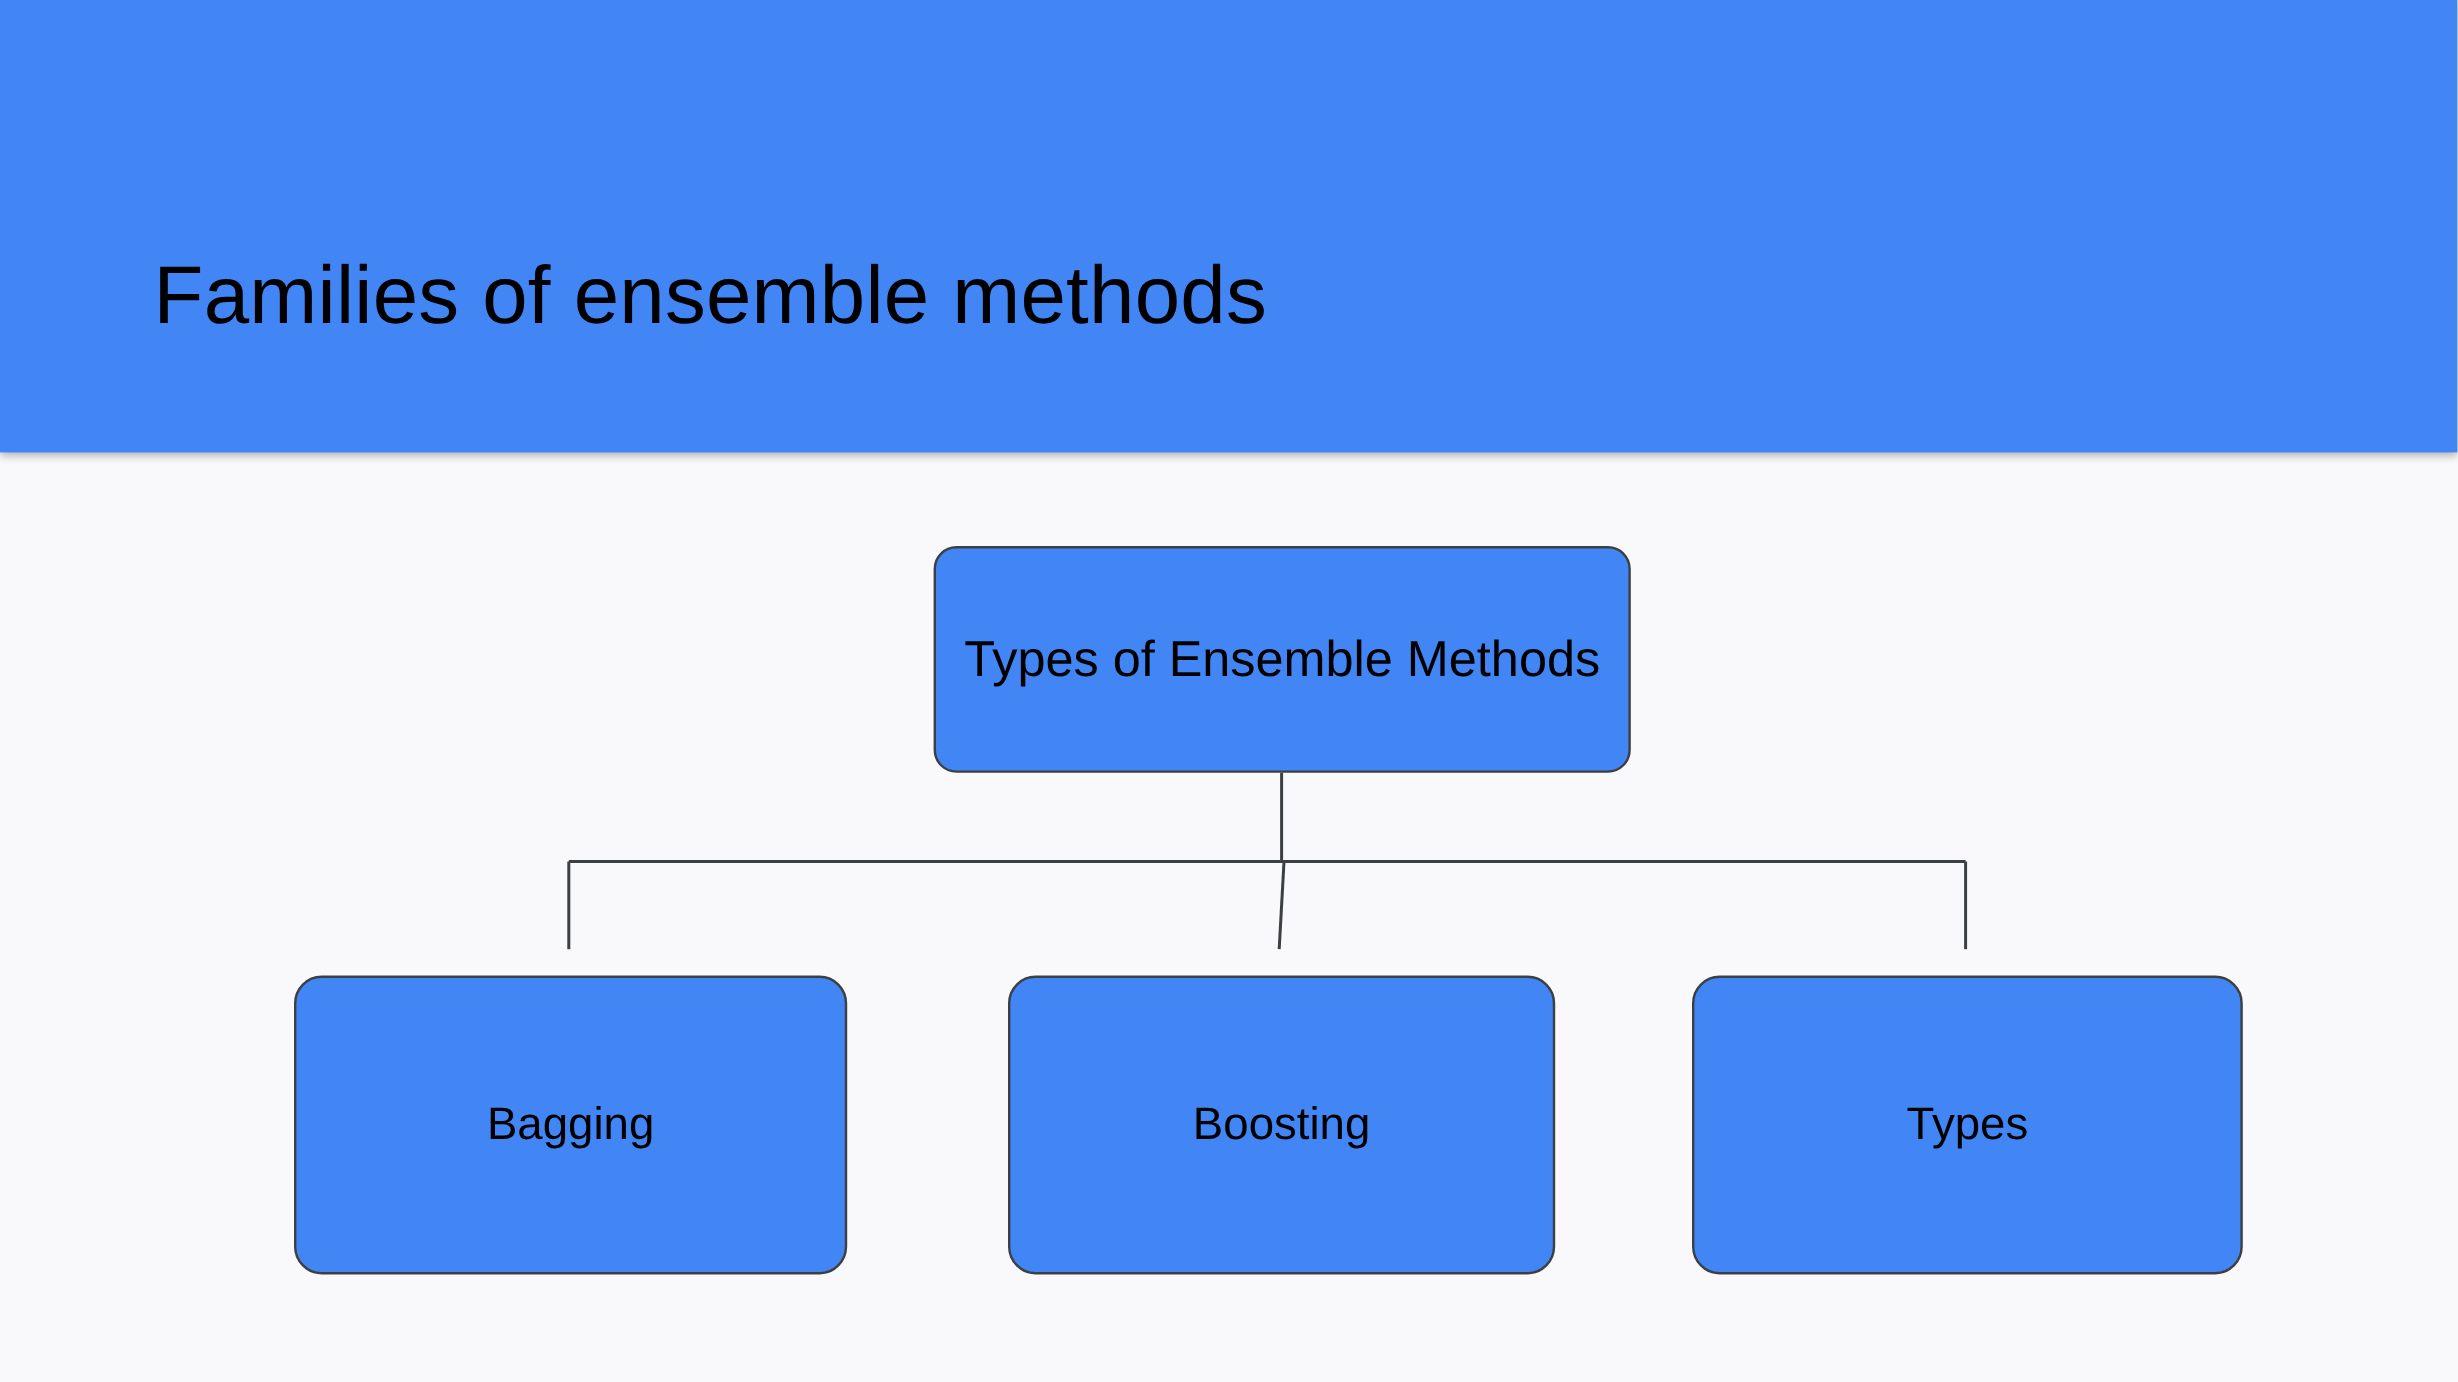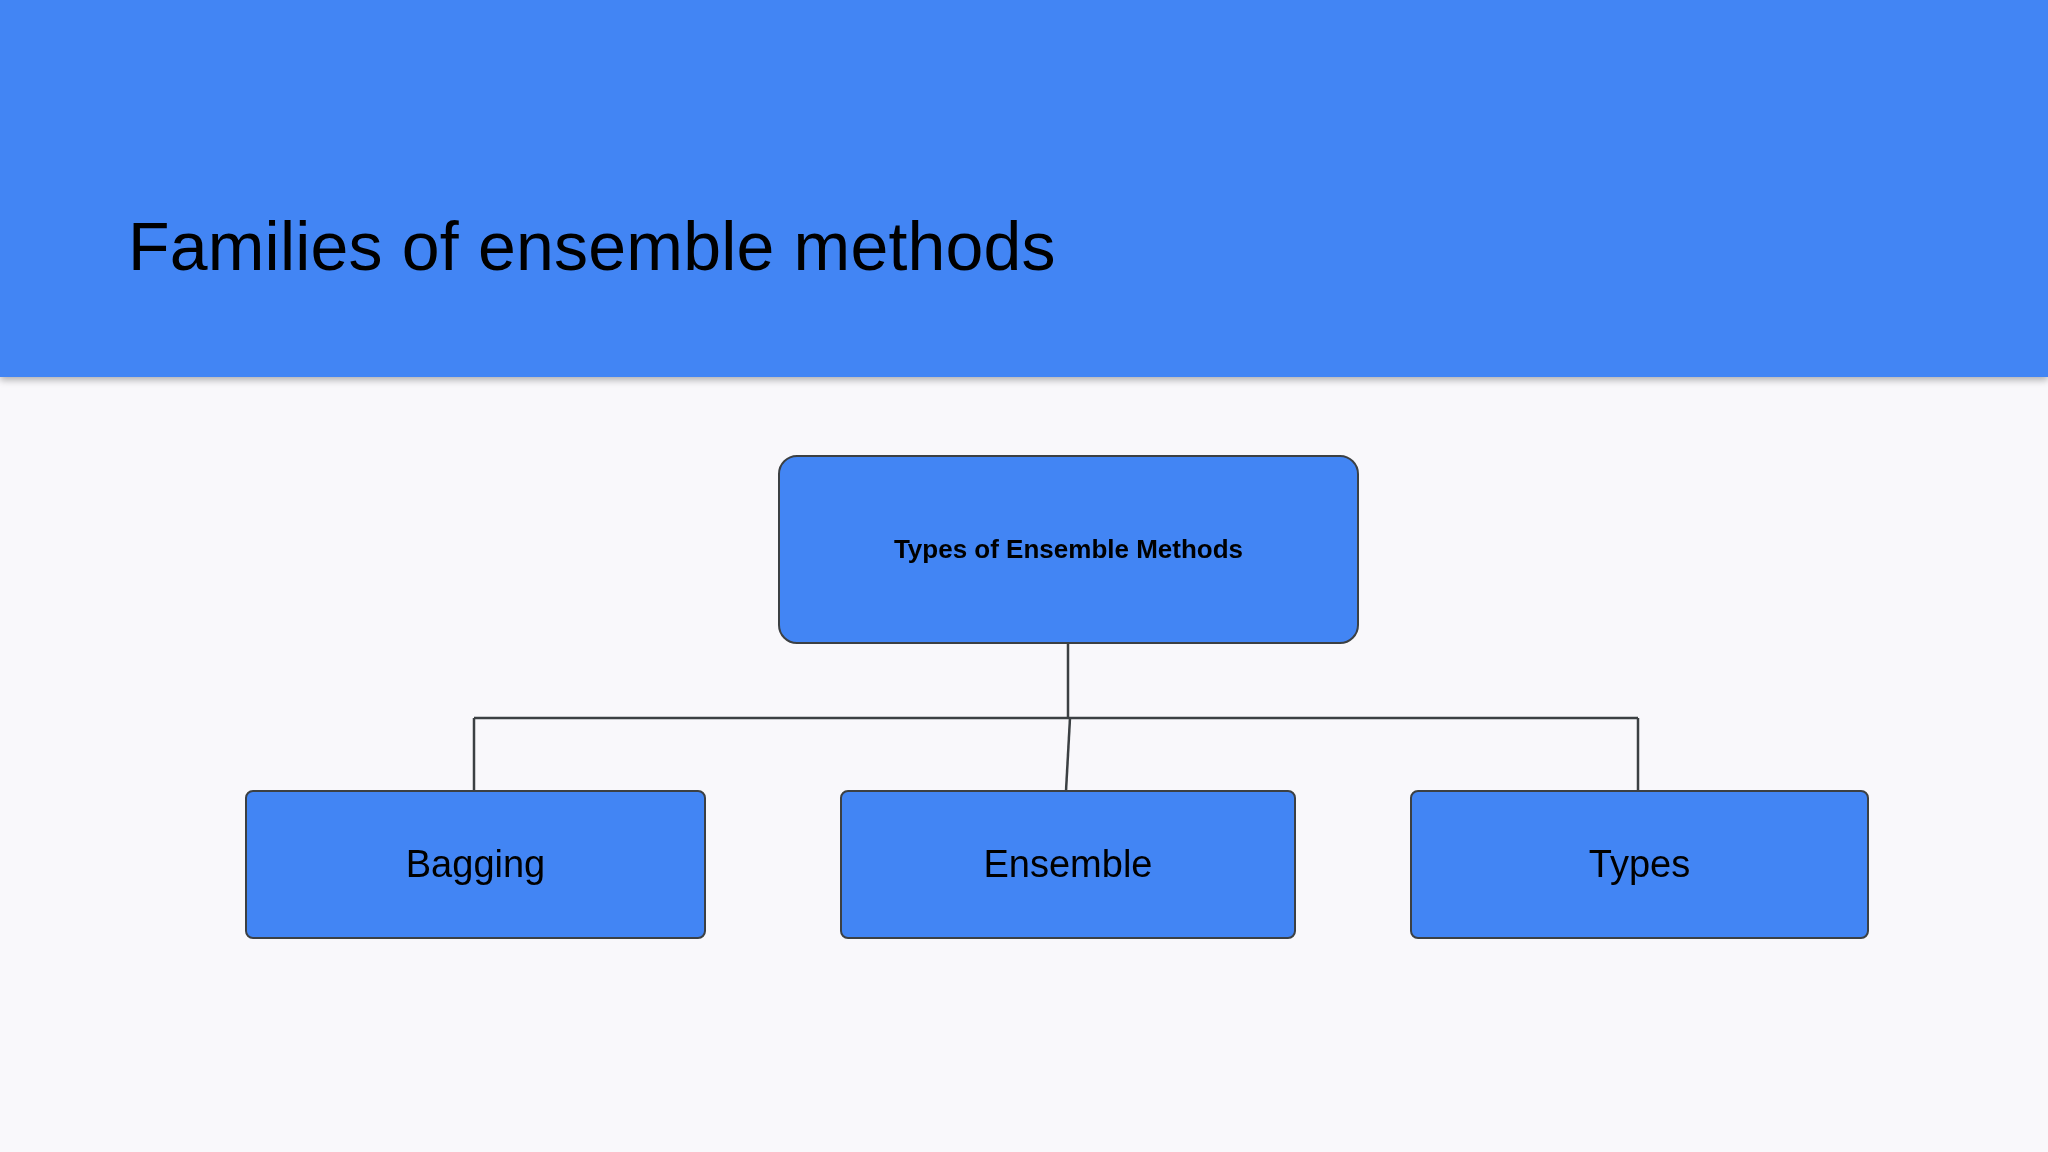--- a/index.html
+++ b/index.html
@@ -93,29 +93,29 @@
 
   
   #node-root {
     left: 778px;
     top: 78px;
     width: 581px;
     height: 189px;
     border-radius: 19px;
   }
   #node-root .node-label {
-    font-size: 26px;
-    font-weight: 700;
+    font-size: 42px;
+    font-weight: 400;
   }
 
   
   .node-child {
-    top: 413px;
-    height: 149px;
-    border-radius: 8px;
+    top: 436px;
+    height: 249px;
+    border-radius: 23px;
   }
   .node-child .node-label {
     font-size: 38px;
     font-weight: 400;
   }
 
   #node-bagging  { left: 245px;  width: 461px; }
   #node-boosting { left: 840px;  width: 456px; }
   #node-voting   { left: 1410px; width: 459px; }
 </style>
@@ -145,21 +145,21 @@
 
     <div class="node" id="node-root">
       <span class="node-label">Types of Ensemble Methods</span>
     </div>
 
     <div class="node node-child" id="node-bagging">
       <span class="node-label">Bagging</span>
     </div>
 
     <div class="node node-child" id="node-boosting">
-      <span class="node-label">Ensemble</span>
+      <span class="node-label">Boosting</span>
     </div>
 
     <div class="node node-child" id="node-voting">
       <span class="node-label">Types</span>
     </div>
 
   </div>
 </div>
 
 </body></html>

